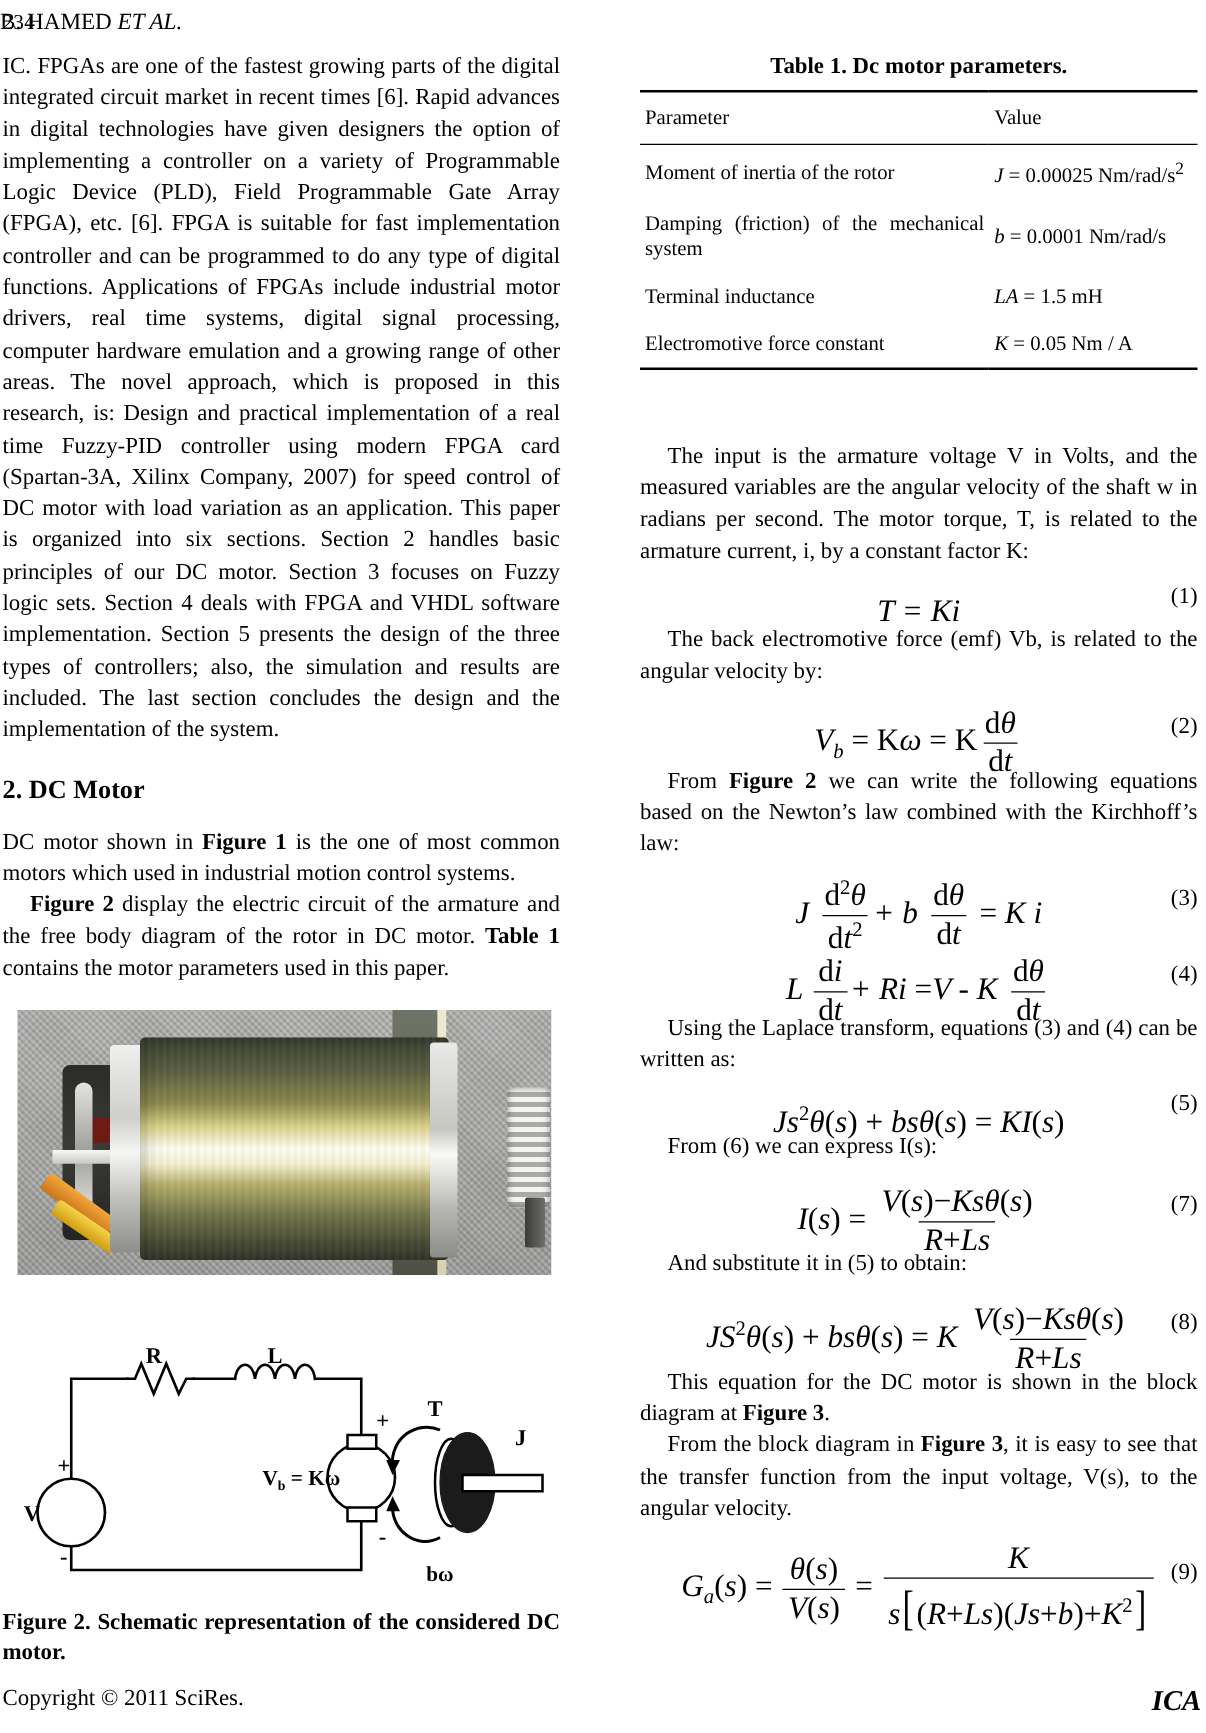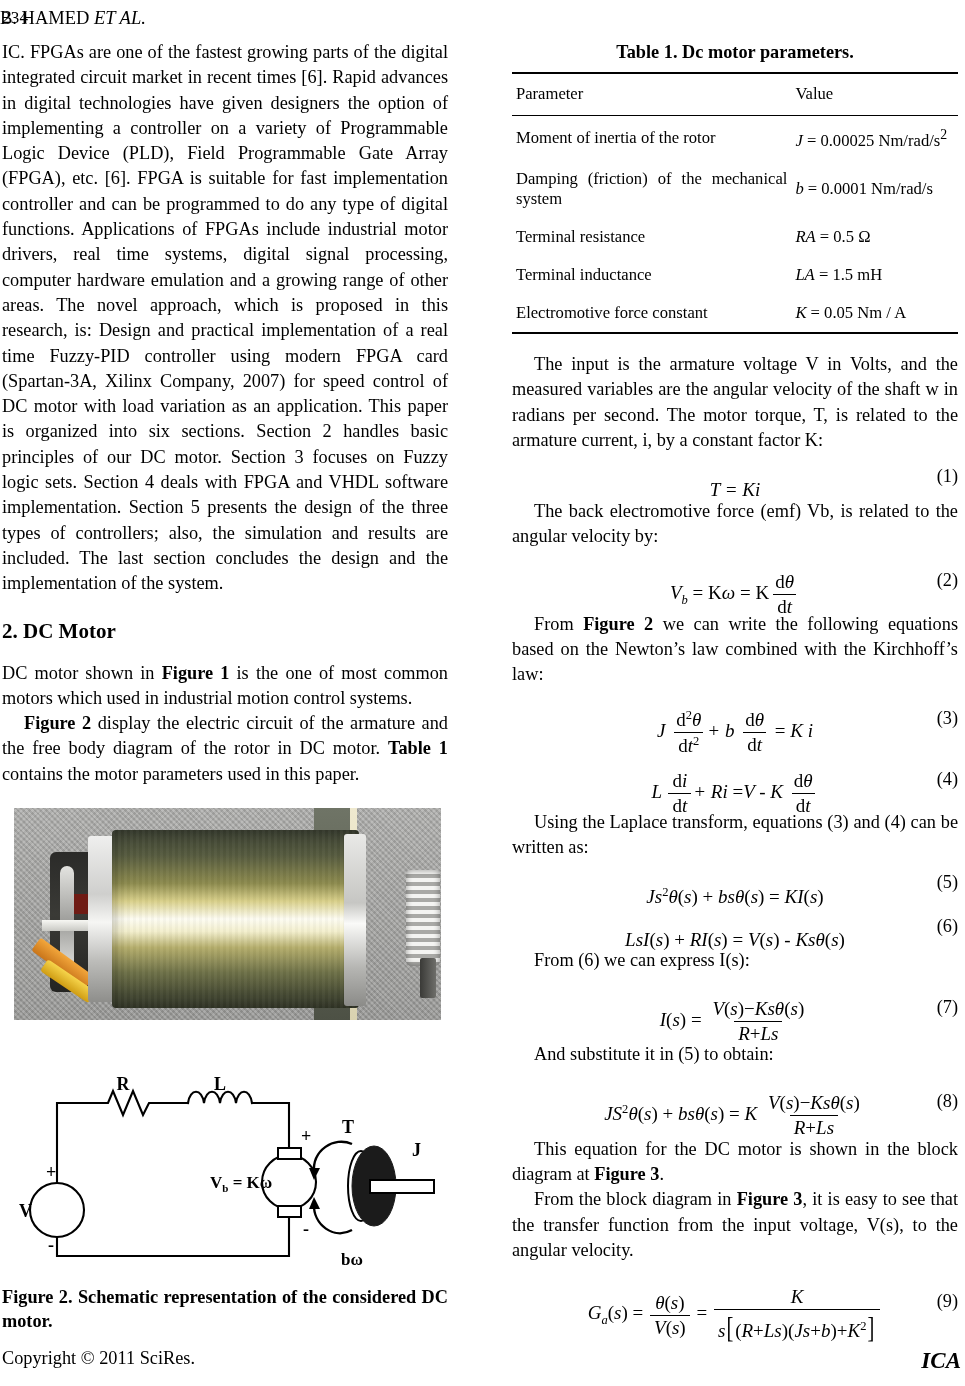--- a/index.html
+++ b/index.html
@@ -262,21 +262,21 @@
     justify-content: center;
     width: 446px;
     font-family: "Liberation Serif", "DejaVu Serif", serif;
   }
   .eqnum {
     position: absolute;
     right: 0;
     font-size: 18.3px;
   }
   .eq {
-    font-size: 19px;
+    font-size: 25px;
     font-style: italic;
     white-space: nowrap;
     margin-top: 28px;
   }
   .eq .up { font-style: normal; }
   .frac {
     display: inline-flex;
     flex-direction: column;
     align-items: center;
     vertical-align: middle;
@@ -419,24 +419,20 @@
       </tr>
       <tr>
         <td class="pname">Moment of inertia of the rotor</td>
         <td class="pval"><span class="i">J</span><span> = 0.00025 Nm/rad/s</span><sup>2</sup></td>
       </tr>
       <tr>
         <td class="pname">Damping (friction) of the mechanical system</td>
         <td class="pval"><span class="i">b</span><span> = 0.0001 Nm/rad/s</span></td>
       </tr>
       <tr>
-        <td class="pname">Terminal resistance</td>
-        <td class="pval"><span class="i">RA</span><span> = 0.5 Ω</span></td>
-      </tr>
-      <tr>
         <td class="pname">Terminal inductance</td>
         <td class="pval"><span class="i">LA</span><span> = 1.5 mH</span></td>
       </tr>
       <tr>
         <td class="pname rule-bot">Electromotive force constant</td>
         <td class="pval rule-bot"><span class="i">K</span><span> = 0.05 Nm / A</span></td>
       </tr>
     </tbody>
   </table>
 
@@ -483,24 +479,20 @@
       <span class="eqnum">(4)</span>
     </div>
 
     <p class="body indent">Using the Laplace transform, equations (3) and (4) can be written as:</p>
 
     <div class="eqrow" style="height:44px;">
       <span class="eq">Js<span class="sup" style="font-style:normal">2</span>θ<span class="par">(</span>s<span class="par">)</span> <span class="up">+</span> bsθ<span class="par">(</span>s<span class="par">)</span> <span class="up">=</span> KI<span class="par">(</span>s<span class="par">)</span></span>
       <span class="eqnum">(5)</span>
     </div>
 
-    <div class="eqrow" style="height:44px;">
-      <span class="eq">LsI<span class="par">(</span>s<span class="par">)</span> <span class="up">+</span> RI<span class="par">(</span>s<span class="par">)</span> <span class="up">=</span> V<span class="par">(</span>s<span class="par">)</span> <span class="up">-</span> Ksθ<span class="par">(</span>s<span class="par">)</span></span>
-      <span class="eqnum">(6)</span>
-    </div>
 
     <p class="body indent">From (6) we can express I(s):</p>
 
     <div class="eqrow" style="height:68px;">
       <span class="eq">I<span class="par">(</span>s<span class="par">)</span> <span class="up">=</span> <span class="frac">
             <span class="num">V<span class="par">(</span>s<span class="par">)</span><span class="up">−</span>Ksθ<span class="par">(</span>s<span class="par">)</span></span>
             <span class="den">R<span class="up">+</span>Ls</span>
           </span></span>
       <span class="eqnum">(7)</span>
     </div>

